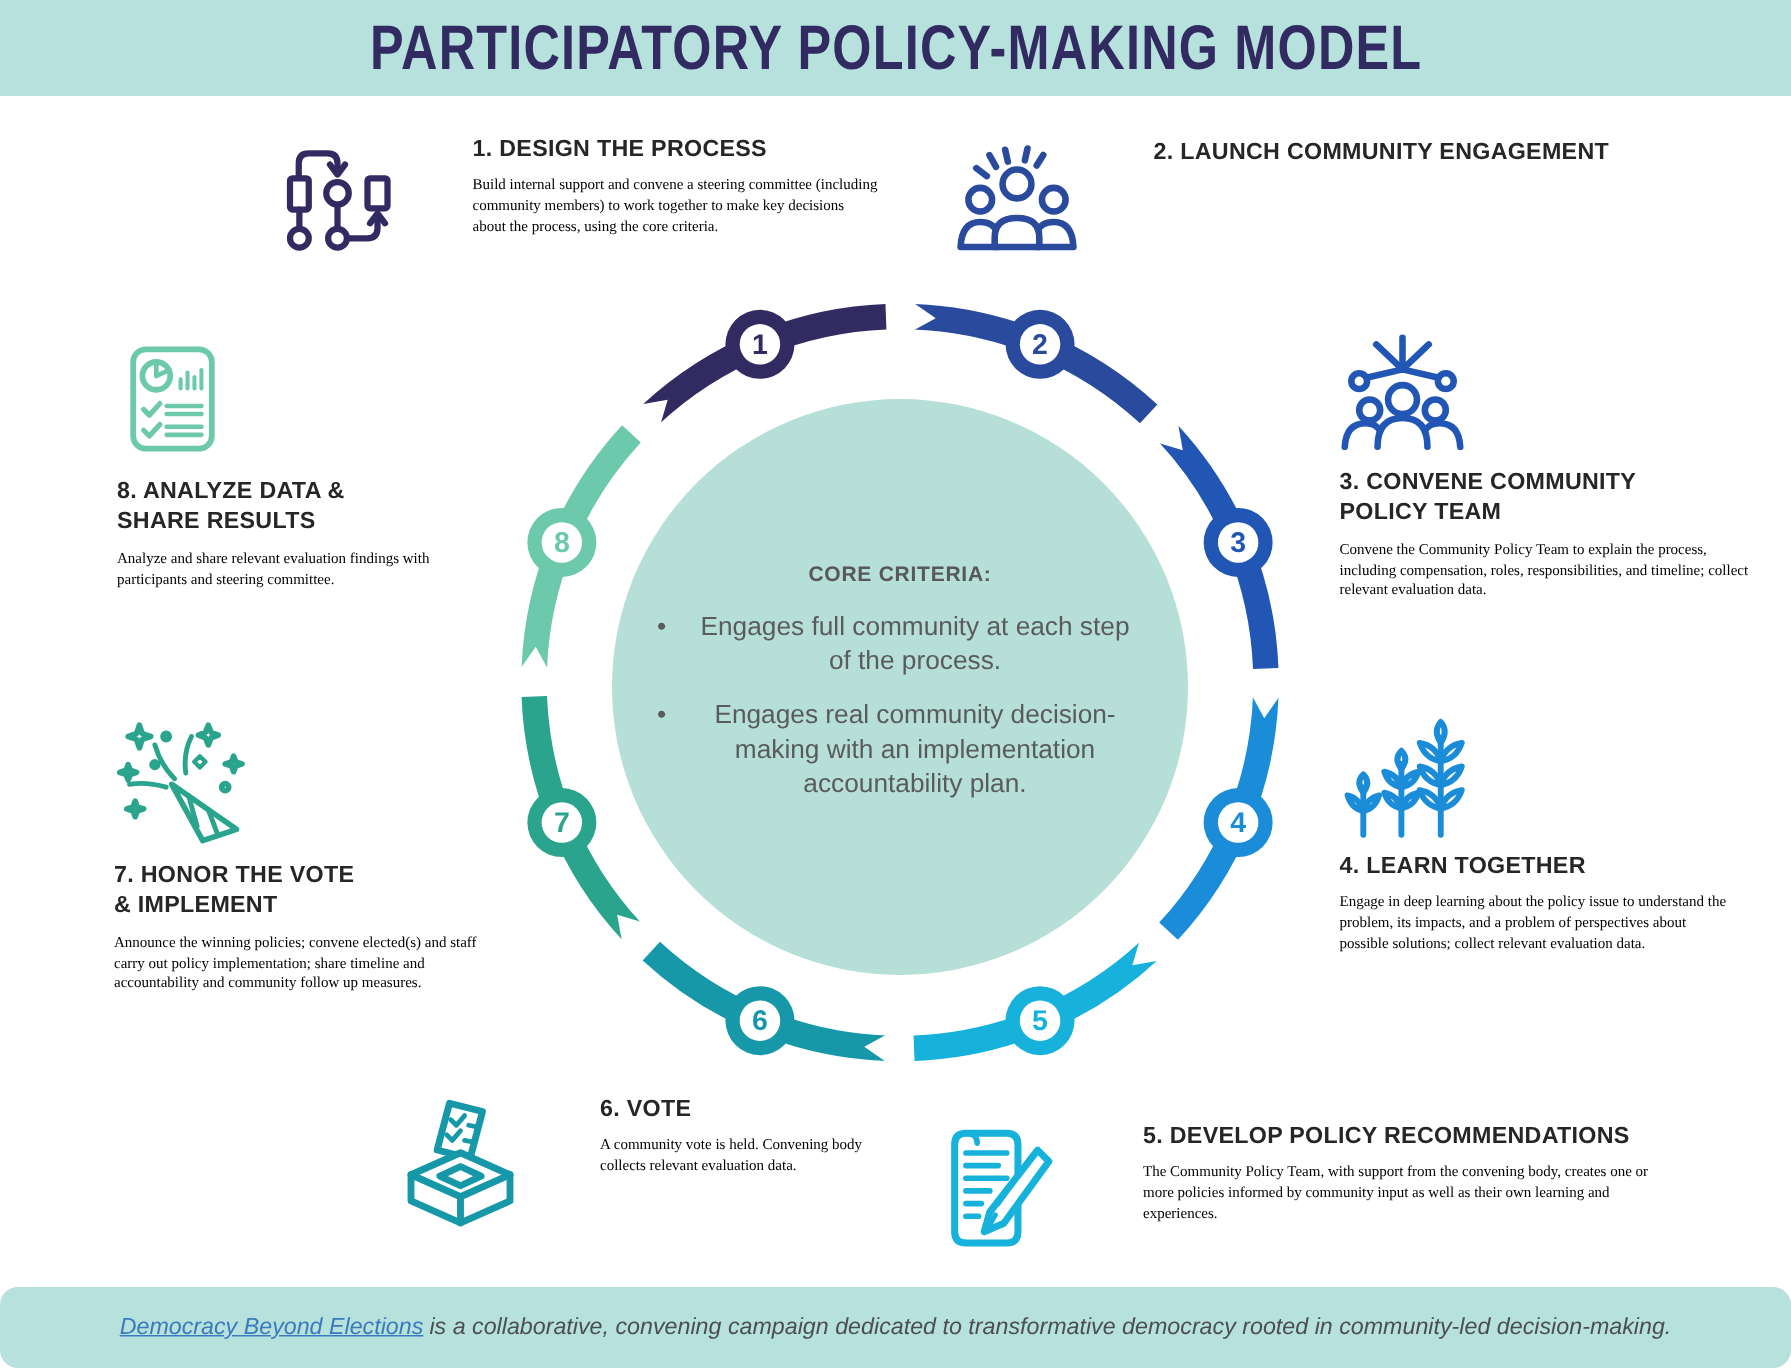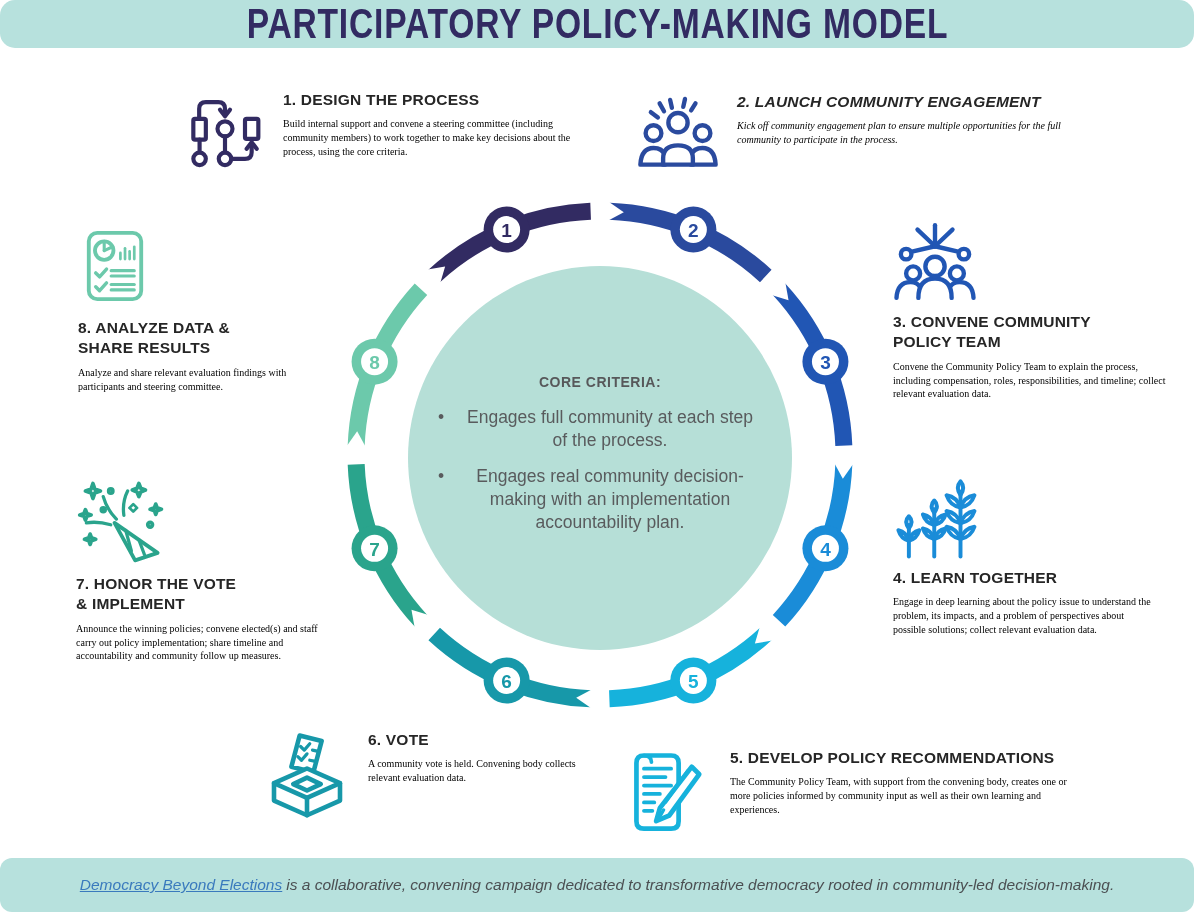--- a/index.html
+++ b/index.html
@@ -1,31 +1,31 @@
 <!DOCTYPE html>
 <html><head>
 <meta charset="utf-8">
 <style>
   html,body{margin:0;padding:0;background:#fff;}
   .canvas{position:relative;width:1194px;height:912px;background:#ffffff;overflow:hidden;
           font-family:"Liberation Sans",sans-serif;}
 
   
-  .banner{position:absolute;left:0;top:0;width:1194px;height:48px;background:#b7e1dd;
-          display:flex;align-items:center;justify-content:center;border-radius:15px;}
+  .banner{position:absolute;left:0;top:0;width:1194px;height:64px;background:#b7e1dd;
+          display:flex;align-items:center;justify-content:center;}
   .banner .title-inner{display:inline-block;transform:scaleX(.8);transform-origin:center;
           font-weight:700;font-size:42px;letter-spacing:1px;color:#322b62;white-space:nowrap;}
   .footerbar{position:absolute;left:0;bottom:0;width:1194px;height:54px;background:#b7e1dd;
           display:flex;align-items:center;justify-content:center;font-style:italic;
           font-size:15.5px;color:#4b4f52;border-radius:12px;}
   .footerbar a{color:#3a7abd;text-decoration:underline;font-style:italic;margin-right:4px;}
 
   
   .step{position:absolute;display:flex;}
-  .step.h{flex-direction:row;}
+  .step.h{flex-direction:row;gap:32px;}
   .step.v{flex-direction:column;}
   .icon{flex:none;}
   .icon svg{display:block;width:100%;height:100%;}
   .step-title{font-weight:700;font-size:15.5px;color:#262626;margin:0 0 7px 0;
           letter-spacing:.2px;line-height:1.32;white-space:pre-line;}
   .step-body{font-family:"Liberation Serif",serif;font-size:10px;color:#000000;
           margin:0;line-height:1.36;}
 
   
   .center-circle{position:absolute;left:408px;top:266px;width:384px;height:384px;
@@ -148,23 +148,22 @@
           <path d="M63 21 L68 13"></path>
           <path d="M25 29 L17 23"></path>
         <path d="M5 83 Q6 64 20 64 Q30 64 33 72 L33 83 Z" fill="#fff"></path>
         <path d="M91 83 Q90 64 76 64 Q66 64 63 72 L63 83 Z" fill="#fff"></path>
         <circle cx="20" cy="47" r="9" fill="#fff"></circle>
         <circle cx="76" cy="47" r="9" fill="#fff"></circle>
         <path d="M31 83 V76 Q31 61 48 61 Q65 61 65 76 V83 Z" fill="#fff"></path>
         <circle cx="48" cy="35" r="11" fill="#fff"></circle>
       </svg>
     </div>
-    <div style="width:330px;font-style:italic;">
+    <div style="width:330px;">
       <h3 class="step-title">2. LAUNCH COMMUNITY ENGAGEMENT</h3>
-      <p class="step-body">Kick off community engagement plan to ensure multiple opportunities for the full community to participate in the process.</p>
     </div>
   </div>
 
   <div class="step v" style="left:893px;top:220px;width:278px;">
     <div class="icon" style="width: 84px; height: 84px; margin-bottom: 8px; color: rgb(33, 86, 180);">
       <svg viewBox="0 0 96 96" fill="none" stroke="currentColor" stroke-width="5" stroke-linecap="round" stroke-linejoin="round">
         <path d="M48 30 L18 37"></path>
           <path d="M48 30 L28 11"></path>
           <path d="M48 30 L48 6"></path>
           <path d="M48 30 L68 11"></path>

